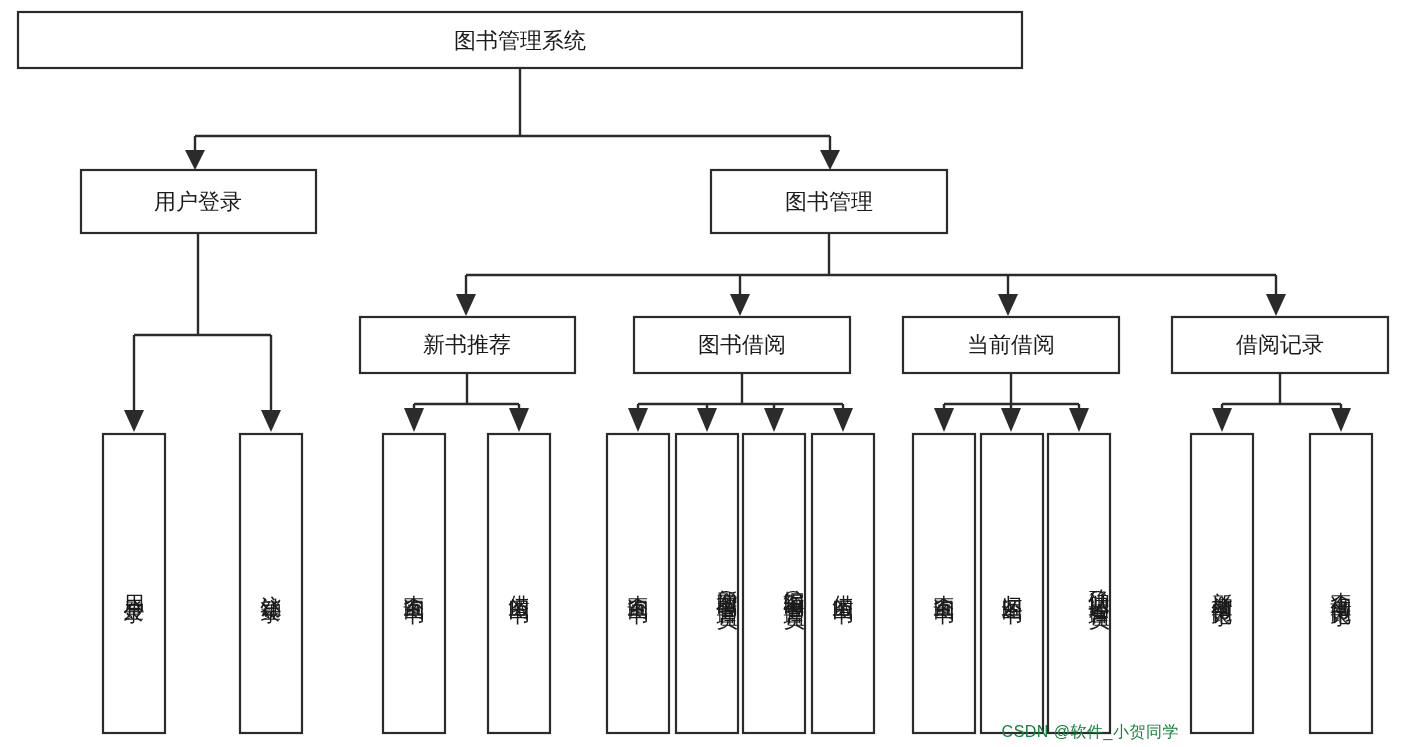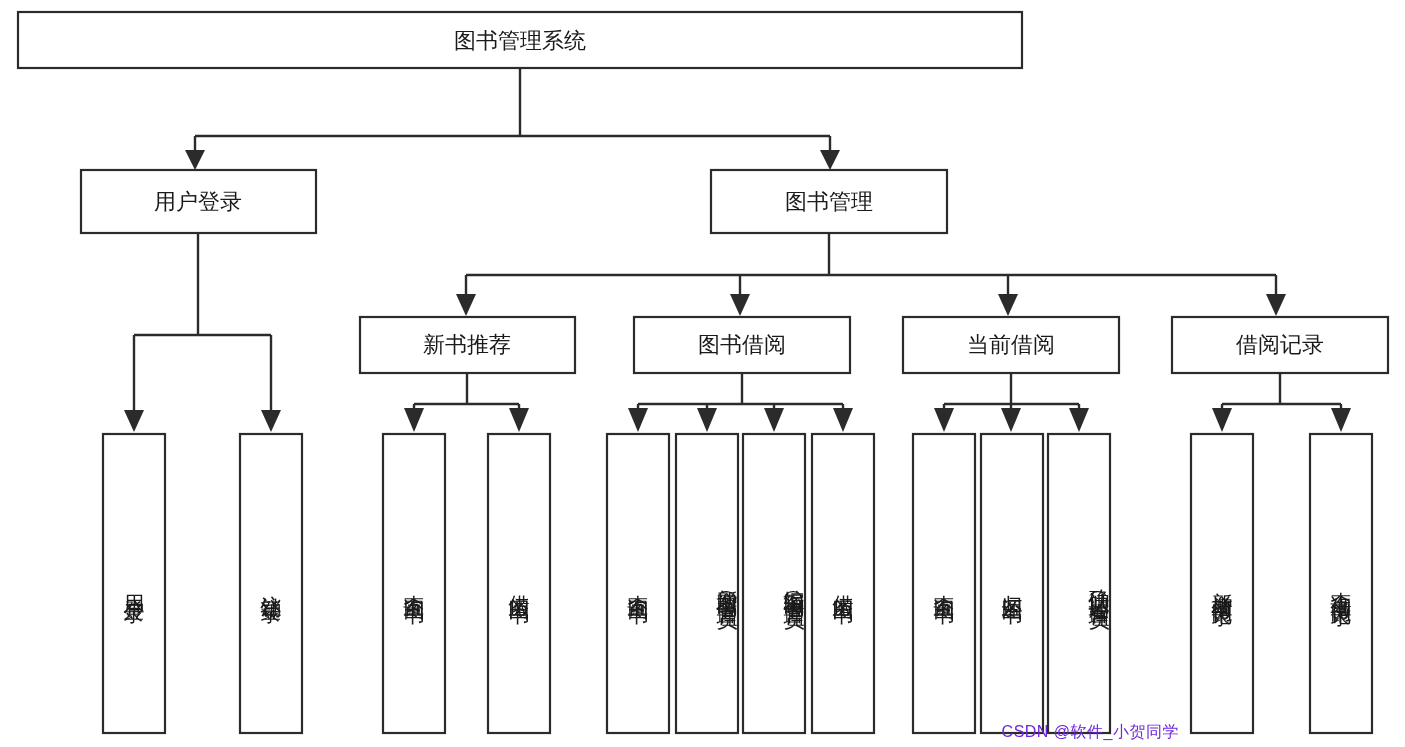--- a/index.html
+++ b/index.html
@@ -67,21 +67,21 @@
   }
   .vlabel.center-v {
     align-items: center;
   }
   #watermark {
     position: absolute;
     right: 8px;
     bottom: 4px;
     font-family: "Liberation Sans", "DejaVu Sans", sans-serif;
     font-size: 16px;
-    color: #6d28d9;
+    color: #15803d;
     letter-spacing: 0.5px;
     white-space: nowrap;
   }
 </style>
 </head>
 <body>
 
 <div id="diagram-root">
 
   <svg id="tree-svg" viewBox="0 0 1405 747">

